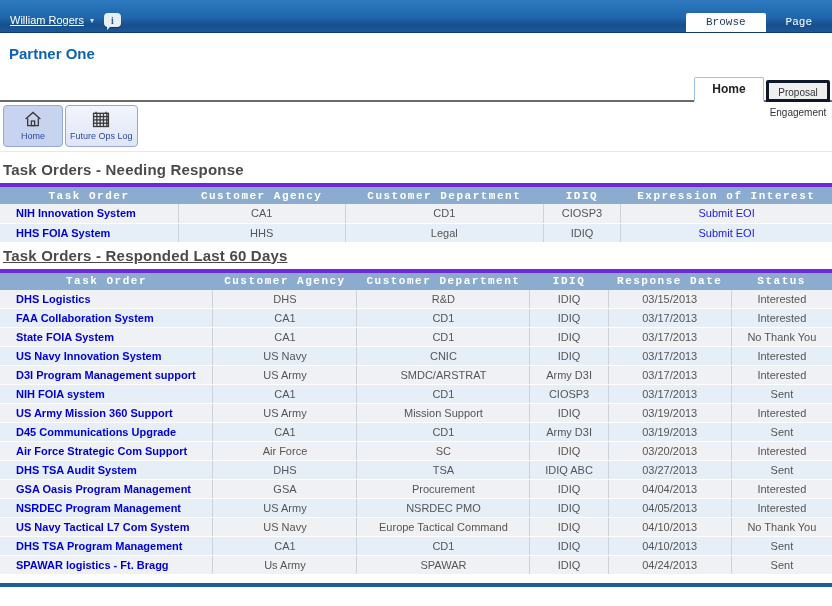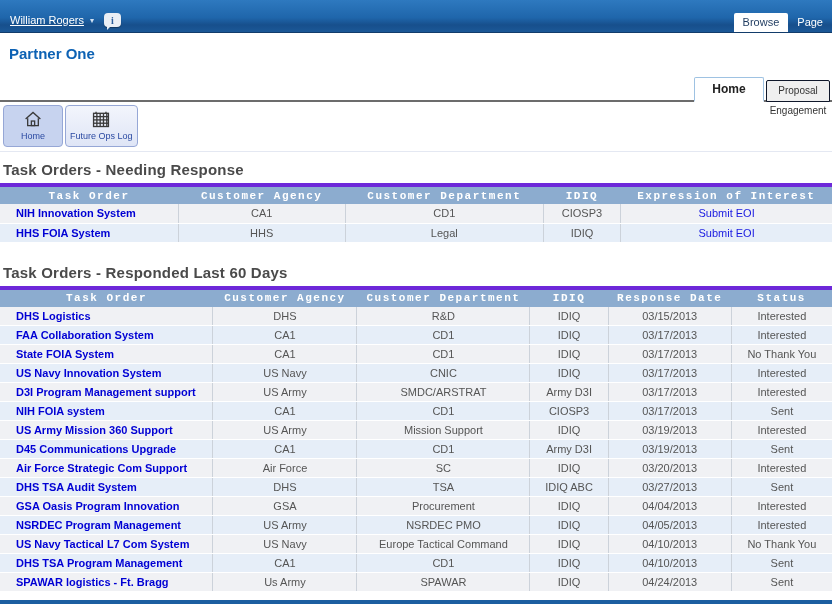--- a/index.html
+++ b/index.html
@@ -13,49 +13,49 @@
   .user-area { position:absolute; left:10px; top:13px; display:flex; align-items:center; gap:4px; }
   .user-link { color:#fff; font-size:11px; text-decoration:underline; cursor:pointer; }
   .caret { color:#cfe0f2; font-size:8px; margin-left:2px; }
   .info-bubble { width:17px; height:14px; background:#e9eef5; border-radius:4px;
     color:#2b5d9b; font-size:10px; font-weight:bold; font-family:"Liberation Serif",serif;
     display:flex; align-items:center; justify-content:center; position:relative; margin-left:6px; cursor:pointer;
     box-shadow:0 1px 1px rgba(0,0,0,.35); }
   .info-bubble:after { content:""; position:absolute; left:3px; bottom:-3px;
     border:3px solid transparent; border-top-color:#e9eef5; border-left-color:#e9eef5; }
   .ribbon-tabs { position:absolute; right:0; bottom:0; display:flex; }
-  .ribbon-tab { font-size:11px; padding:3px 9px 4px; cursor:pointer; }
+  .ribbon-tab { font-size:11px; padding:3px 20px 4px; cursor:pointer;font-family:Liberation Mono, monospace; }
   .ribbon-tab.active { background:#fff; color:#1d3a5f; border-radius:2px 2px 0 0; }
   .ribbon-tab.inactive { color:#fff; }
 
   
   .page-head { position:relative; height:45px; }
   .page-title { position:absolute; left:9px; top:12px; font-size:15px; font-weight:bold; color:#0d62b4; }
 
   .tabstrip { position:relative; height:24px; border-bottom:2px solid #6c6c6c; }
   .site-tab { position:absolute; bottom:-2px; text-align:center; cursor:pointer; }
   .site-tab.active { right:68px; width:70px; height:25px; line-height:23px; background:#fff;
     border:1px solid #9ec2e2; border-bottom:2px solid #fff; font-size:12px; font-weight:bold; color:#222;
     border-radius:2px 2px 0 0; }
   .site-tab.inactive { right:2px; width:64px; height:22px; line-height:20px; background:#efefef;
-    border:1px solid #0f172a; font-size:10px; color:#333; border-radius:2px 2px 0 0; }
+    border:3px solid #0f172a; font-size:10px; color:#333; border-radius:2px 2px 0 0; }
 
   
   .toolbar { padding:3px 0 4px 3px; display:flex; gap:2px; border-bottom:1px solid #e4e8f2; }
   .tool-btn { min-width:60px; height:42px; border:1px solid #96a7d6; border-radius:4px;
     background:linear-gradient(to bottom,#f3f5fc,#dfe5f6); display:flex; flex-direction:column;
     align-items:center; justify-content:flex-start; padding:3px 4px 2px; cursor:pointer; }
   .tool-btn.active { background:#c7d3ef; }
   .tool-btn .ticon { height:20px; display:flex; align-items:center; }
   .tool-btn .tlabel { font-size:9px; color:#2b4aa2; text-align:center; line-height:10px; margin-top:2px; }
   .ticon svg { stroke:#3a3a3a; fill:none; stroke-width:1.6; }
 
   
   .section-title { font-size:15px; font-weight:bold; color:#4a4a4a; padding:9px 2px 5px 3px; letter-spacing:.2px; }
-  .section-title.second { padding-top:21px; }
+  .section-title.second { padding-top:4px;text-decoration:underline; }
   table { width:100%; border-collapse:collapse; table-layout:fixed; }
   thead th { background:#8caccf; border-top:4px solid #6d28d9; color:#fff; font-size:11px;
     font-weight:bold; letter-spacing:1.5px; height:19px; text-align:center;font-family:Liberation Mono, monospace; }
   tbody td { height:19px; font-size:11px; color:#555; text-align:center;
     border-right:1px solid #ccd2da; border-bottom:1px solid #fff; overflow:hidden; white-space:nowrap; }
   tbody td:last-child { border-right:none; }
   tbody td:first-child { text-align:left; padding-left:16px; }
   tbody tr:nth-child(odd)  td { background:#f0f1f4; }
   tbody tr:nth-child(even) td { background:#e6eef8; }
   a.cell-link { color:#1a1ae0; text-decoration:none; cursor:pointer; }
@@ -254,21 +254,21 @@
       </tr>
       <tr>
         <td><a class="cell-link bold-link">DHS TSA Audit System</a></td>
         <td>DHS</td>
         <td>TSA</td>
         <td>IDIQ ABC</td>
         <td>03/27/2013</td>
         <td>Sent</td>
       </tr>
       <tr>
-        <td><a class="cell-link bold-link">GSA Oasis Program Innovation</a></td>
+        <td><a class="cell-link bold-link">GSA Oasis Program Management</a></td>
         <td>GSA</td>
         <td>Procurement</td>
         <td>IDIQ</td>
         <td>04/04/2013</td>
         <td>Interested</td>
       </tr>
       <tr>
         <td><a class="cell-link bold-link">NSRDEC Program Management</a></td>
         <td>US Army</td>
         <td>NSRDEC PMO</td>

